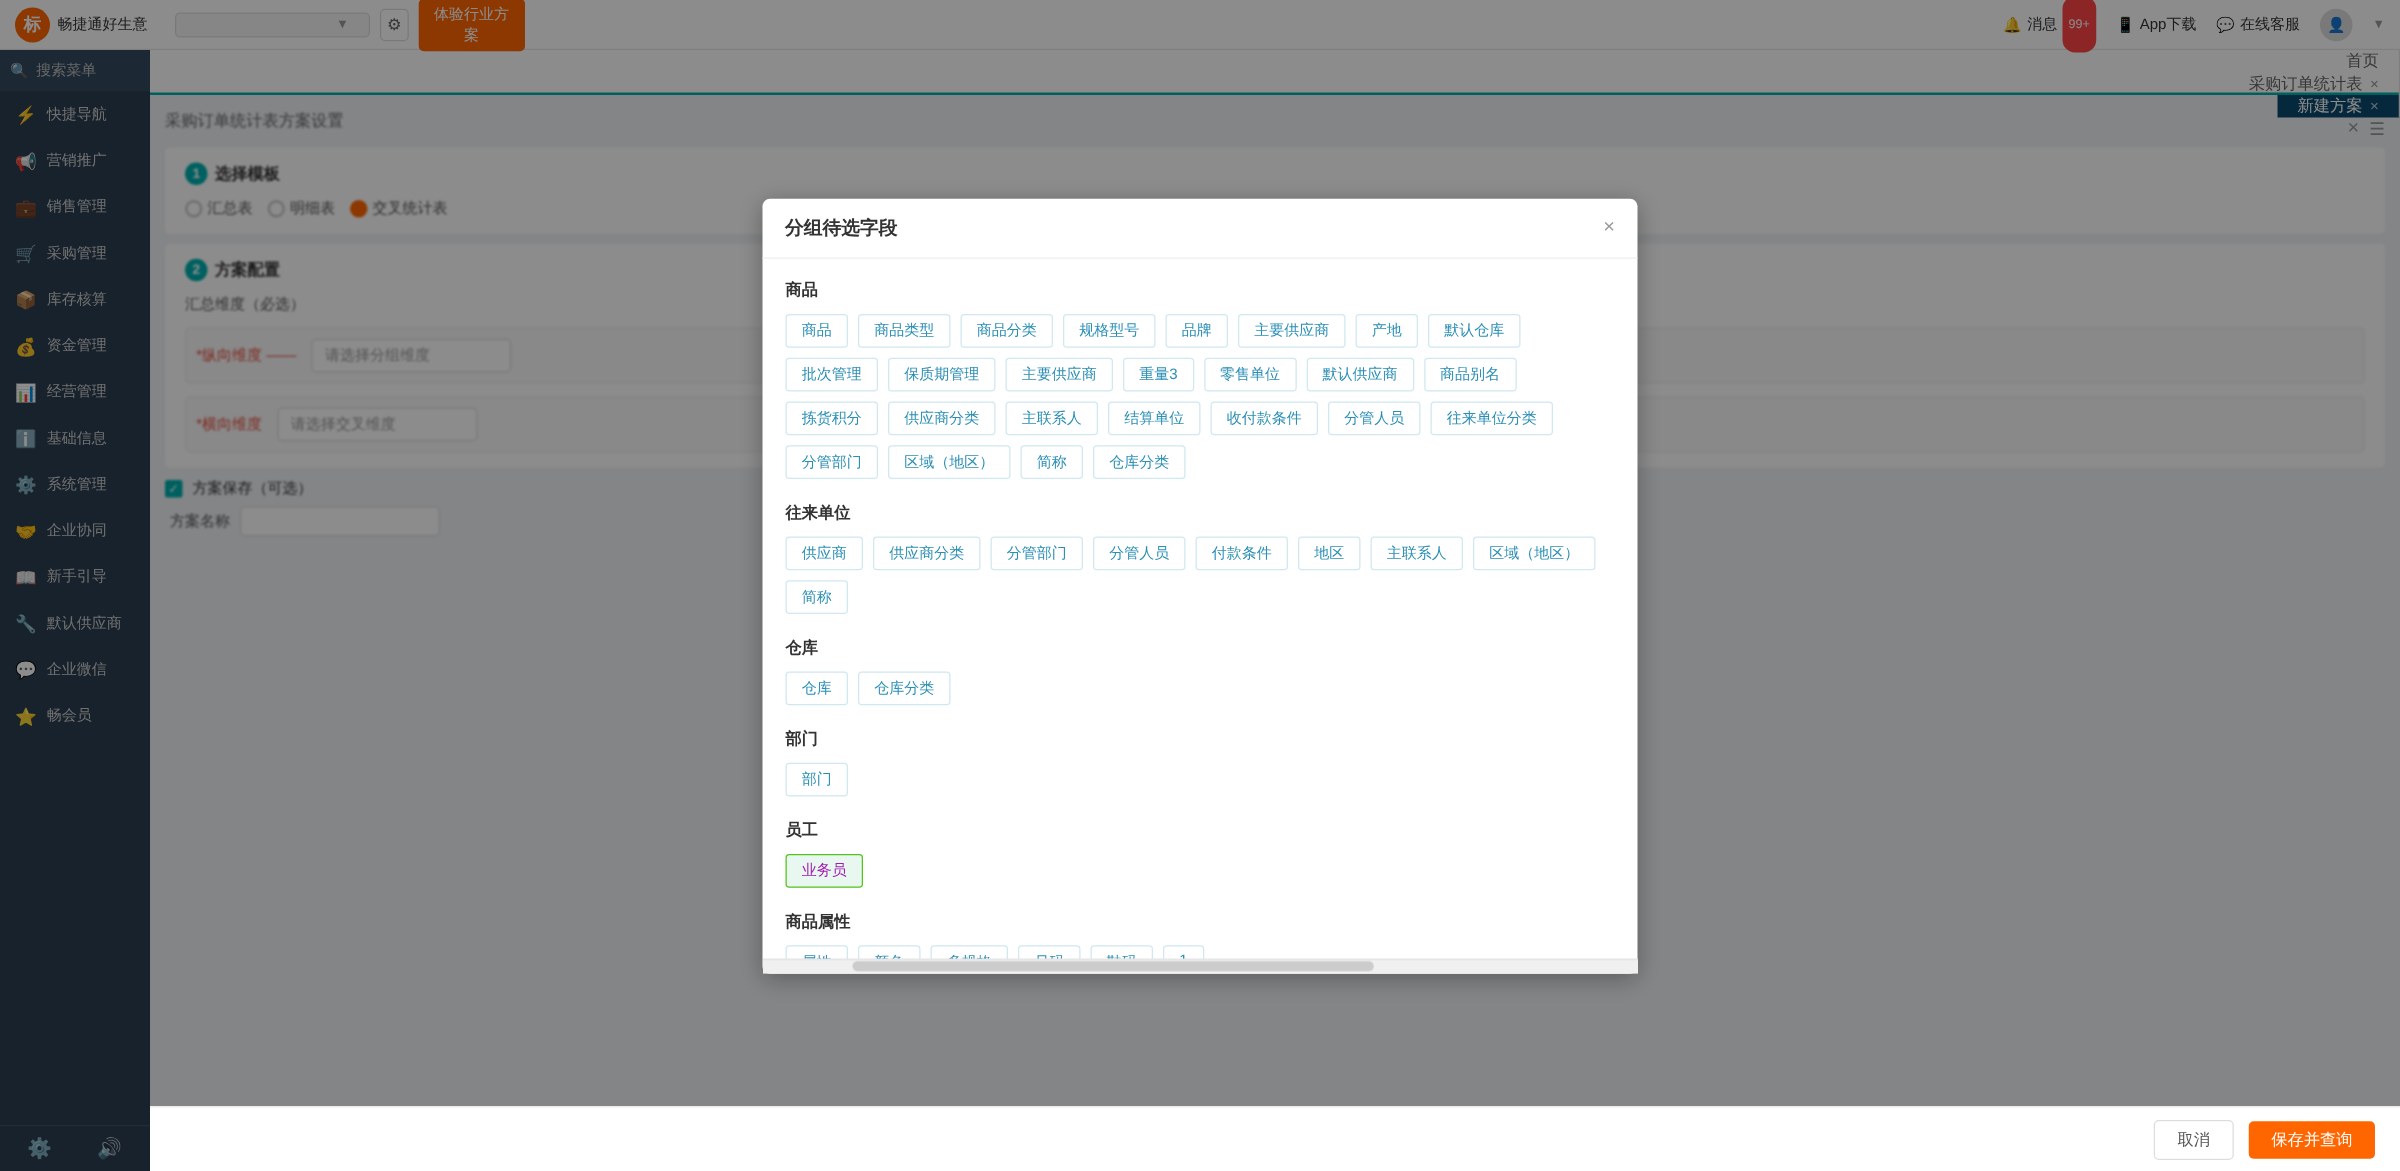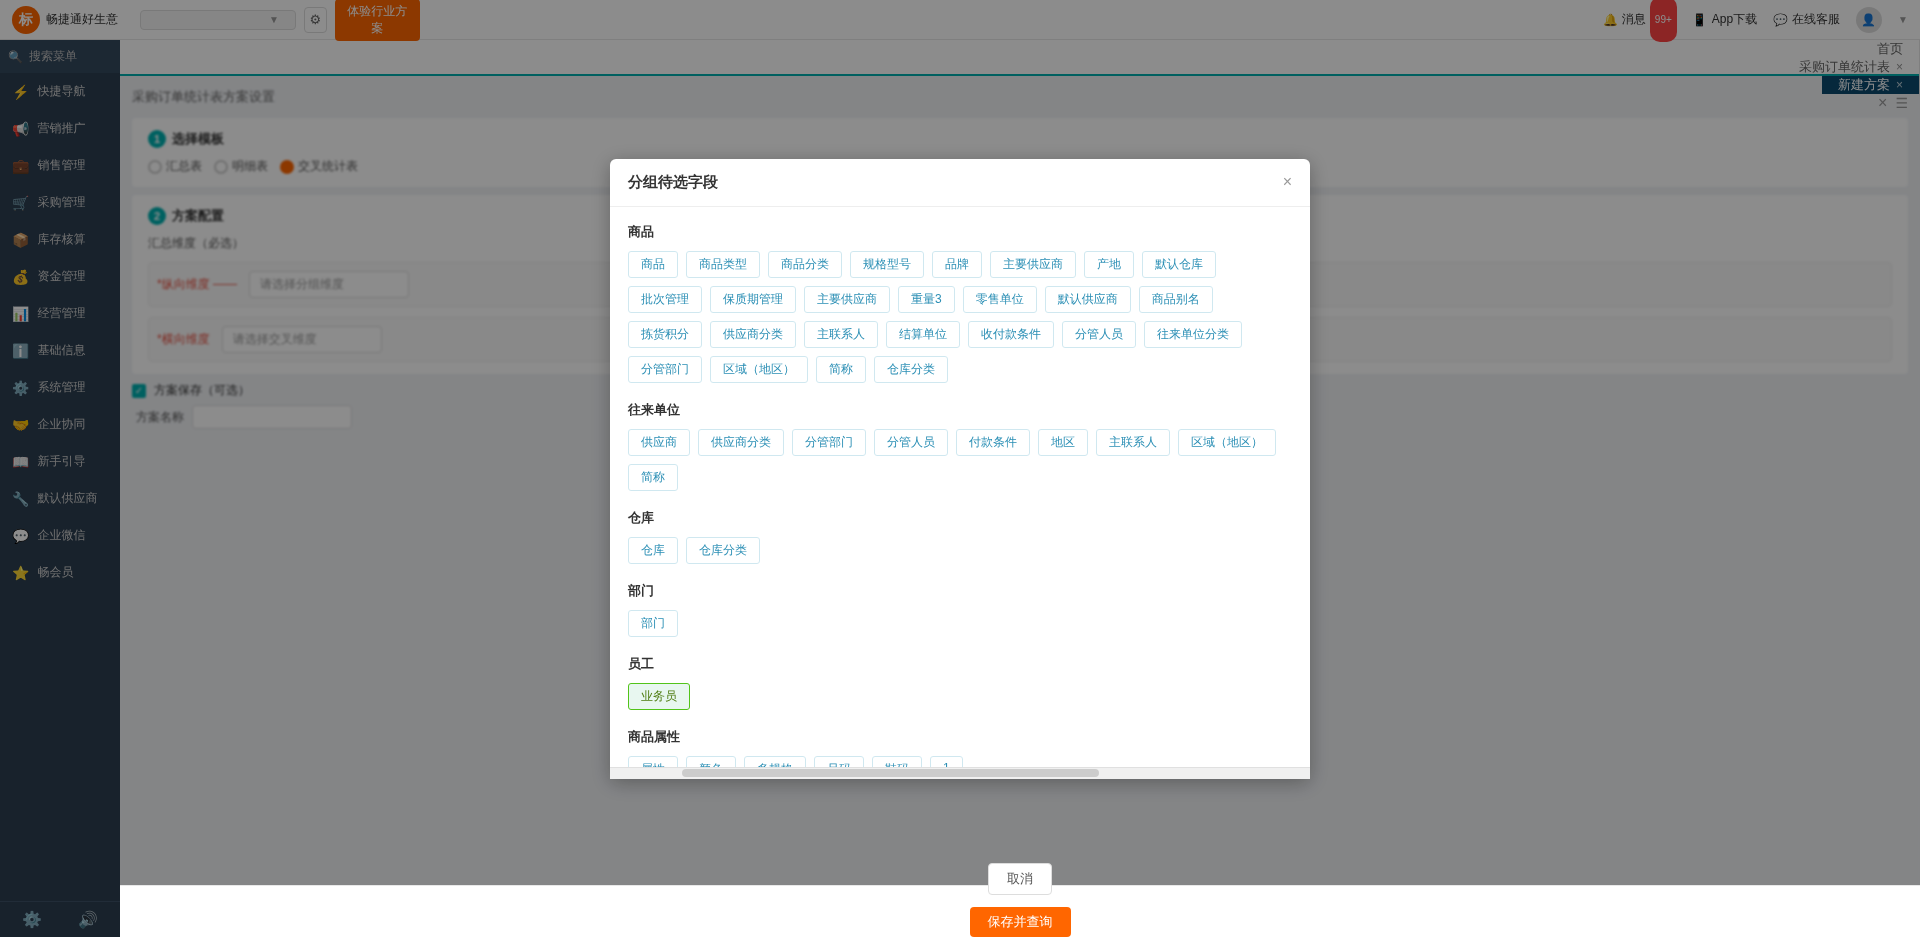--- a/index.html
+++ b/index.html
@@ -240,35 +240,34 @@
       padding: 4px 12px;
       font-size: 12px;
       color: #2b8fb5;
       cursor: pointer;
       background: white;
       white-space: nowrap;
     }
     .field-tag.highlighted {
       background: #e8f7f0;
       border-color: #52c41a;
-      color: #4d7c0f;
+      color: #a21caf;
     }
 
     
     .bottom-bar {
       position: fixed; bottom: 0; right: 0;
       width: calc(100% - 120px);
       height: 52px;
       background: #fff;
       border-top: 1px solid #e8e8e8;
       display: flex; align-items: center; justify-content: flex-end;
       padding: 0 20px;
       gap: 12px;
       z-index: 300;
-      flex-direction: column;
     }
     .btn-cancel {
       padding: 6px 18px;
       border: 1px solid #ddd;
       border-radius: 4px;
       background: white;
       font-size: 13px; color: #555;
       cursor: pointer;
     }
     .btn-save-confirm {

